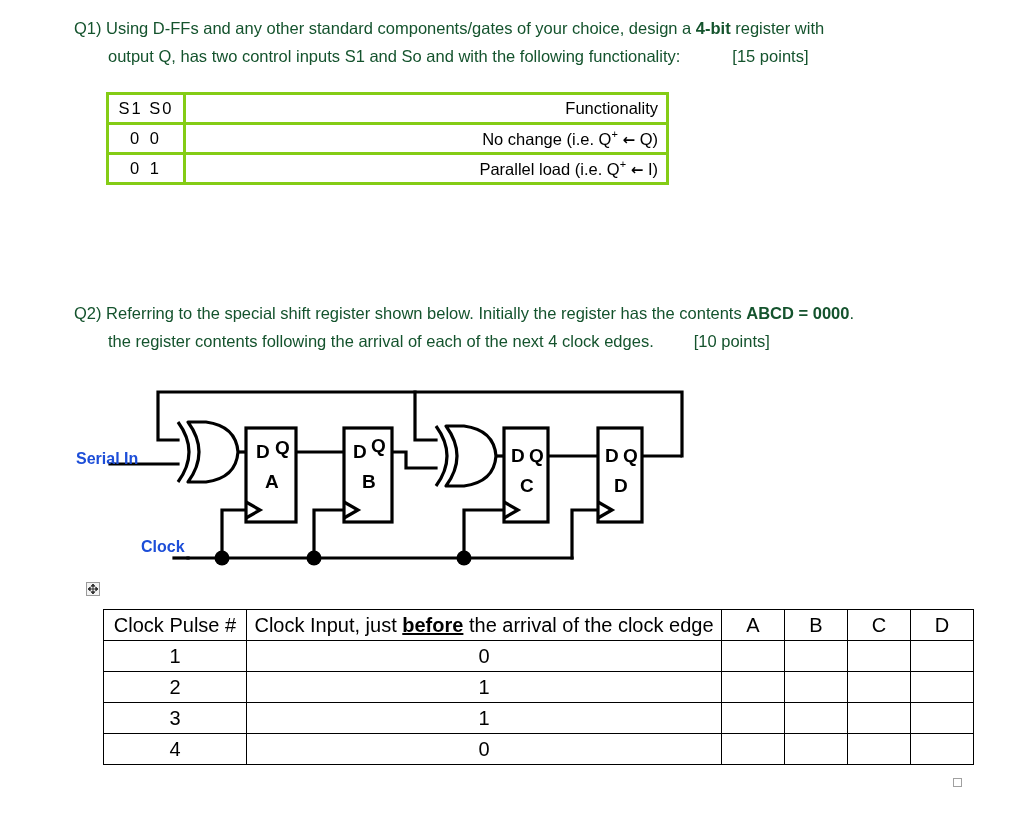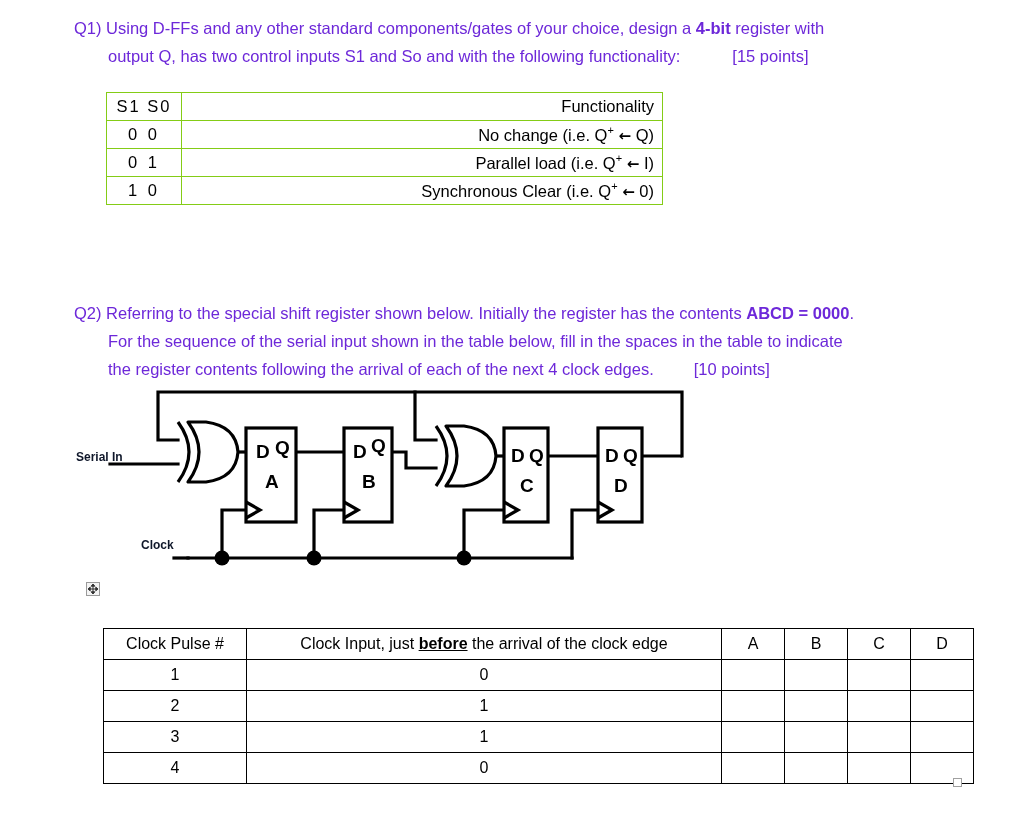--- a/index.html
+++ b/index.html
@@ -19,42 +19,42 @@
 
   
   .q-block {
     position: absolute;
     left: 74px;
     width: 916px;
   }
   .q-line {
     font-size: 16.5px;
     line-height: 28px;
-    color: #6d28d9;
+    color: #14532d;
     white-space: nowrap;
   }
   .q-line .indent { display: inline-block; width: 34px; }
   .q-line b { font-weight: bold; }
   .pts { font-weight: normal; }
   .spacer-lg { display: inline-block; width: 52px; }
   .spacer-md { display: inline-block; width: 40px; }
 
   #q1-block { top: 14px; }
   #q2-block { top: 299px; }
 
   
   #func-table {
     position: absolute;
     left: 106px;
     top: 92px;
     border-collapse: collapse;
     font-size: 16.5px;
   }
   #func-table td {
-    border: 1px solid #84cc16;
+    border: 3px solid #84cc16;
     padding: 2px 8px 3px 8px;
     height: 22px;
     vertical-align: middle;
     white-space: nowrap;
   }
   #func-table td.col-s {
     width: 62px;
     text-align: center;
     letter-spacing: 3px;
     padding-left: 6px;
@@ -74,23 +74,23 @@
     position: absolute;
     left: 70px;
     top: 378px;
     width: 640px;
     height: 200px;
   }
   #circuit svg { display: block; }
   .lbl-serial, .lbl-clock {
     position: absolute;
     font-weight: bold;
-    font-size: 12px;
+    font-size: 16px;
     font-family: "Liberation Sans", sans-serif;
-    color: #0f172a;
+    color: #1d4ed8;
   }
   .lbl-serial { left: 6px; top: 72px; }
   .lbl-clock  { left: 71px; top: 160px; }
 
   
   #table-move-handle {
     position: absolute;
     left: 86px;
     top: 582px;
     width: 14px;
@@ -108,23 +108,23 @@
     height: 9px;
     border: 1.5px solid #a0a0a0;
     background: #ffffff;
     box-sizing: border-box;
   }
 
   
   #pulse-table {
     position: absolute;
     left: 103px;
-    top: 628px;
+    top: 609px;
     border-collapse: collapse;
-    font-size: 16px;
+    font-size: 20px;
   }
   #pulse-table td, #pulse-table th {
     border: 1px solid #000;
     height: 30px;
     vertical-align: middle;
     text-align: center;
     font-weight: normal;
     padding: 0 4px;
     white-space: nowrap;
   }
@@ -148,30 +148,25 @@
       <td class="col-f">Functionality</td>
     </tr>
     <tr>
       <td class="col-s">0  0</td>
       <td class="col-f"><span>No change (i.e. Q</span><span class="sup">+</span> <span class="arrowl">←</span><span> Q)</span></td>
     </tr>
     <tr>
       <td class="col-s">0  1</td>
       <td class="col-f"><span>Parallel load (i.e. Q</span><span class="sup">+</span> <span class="arrowl">←</span><span> I)</span></td>
     </tr>
-    <tr>
-      <td class="col-s">1  0</td>
-      <td class="col-f"><span>Synchronous Clear (i.e. Q</span><span class="sup">+</span> <span class="arrowl">←</span><span> 0)</span></td>
-    </tr>
   </tbody>
 </table>
 
 <div class="q-block" id="q2-block">
   <div class="q-line"><span>Q2) Referring to the special shift register shown below. Initially the register has the contents </span><b>ABCD = 0000</b><span>.</span></div>
-  <div class="q-line"><span class="indent"></span><span>For the sequence of the serial input shown in the table below, fill in the spaces in the table to indicate</span></div>
   <div class="q-line"><span class="indent"></span><span>the register contents following the arrival of each of the next 4 clock edges.</span><span class="spacer-md"></span><span class="pts">[10 points]</span></div>
 </div>
 
 <div id="circuit">
   <span class="lbl-serial">Serial In</span>
   <span class="lbl-clock">Clock</span>
 
   <svg width="640" height="200" viewBox="0 0 640 200">
     <g fill="none" stroke="#000" stroke-width="3.2" stroke-linecap="square">
 

